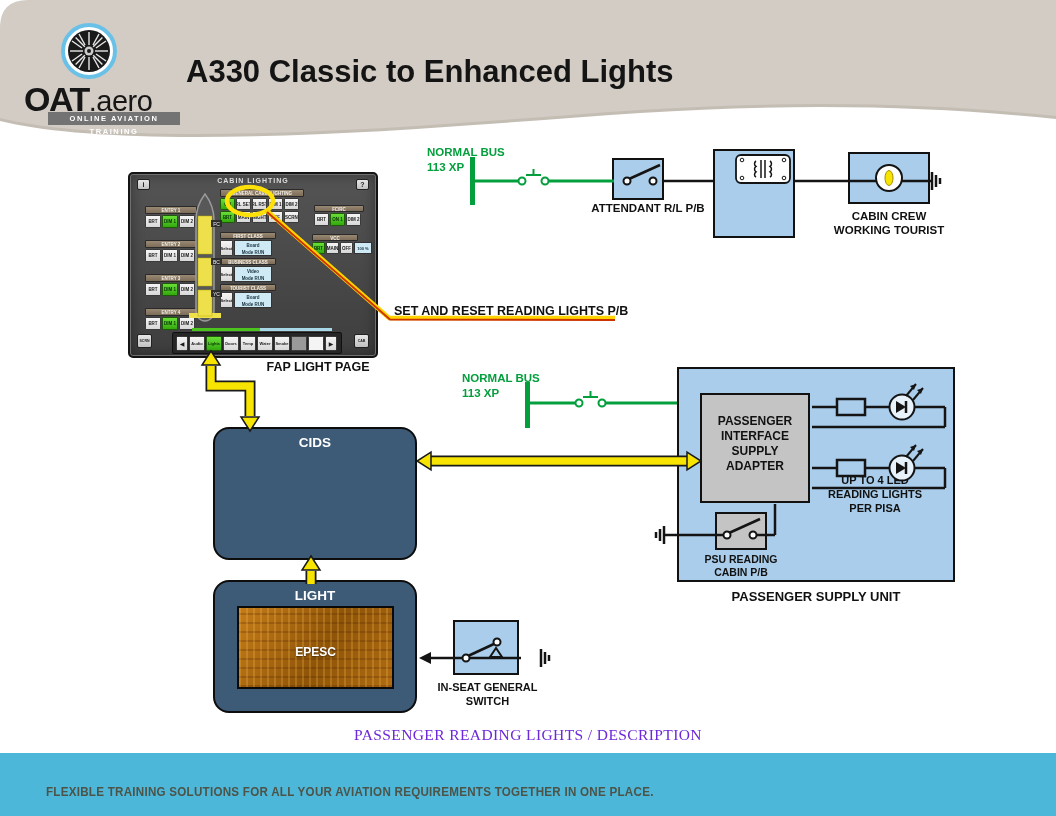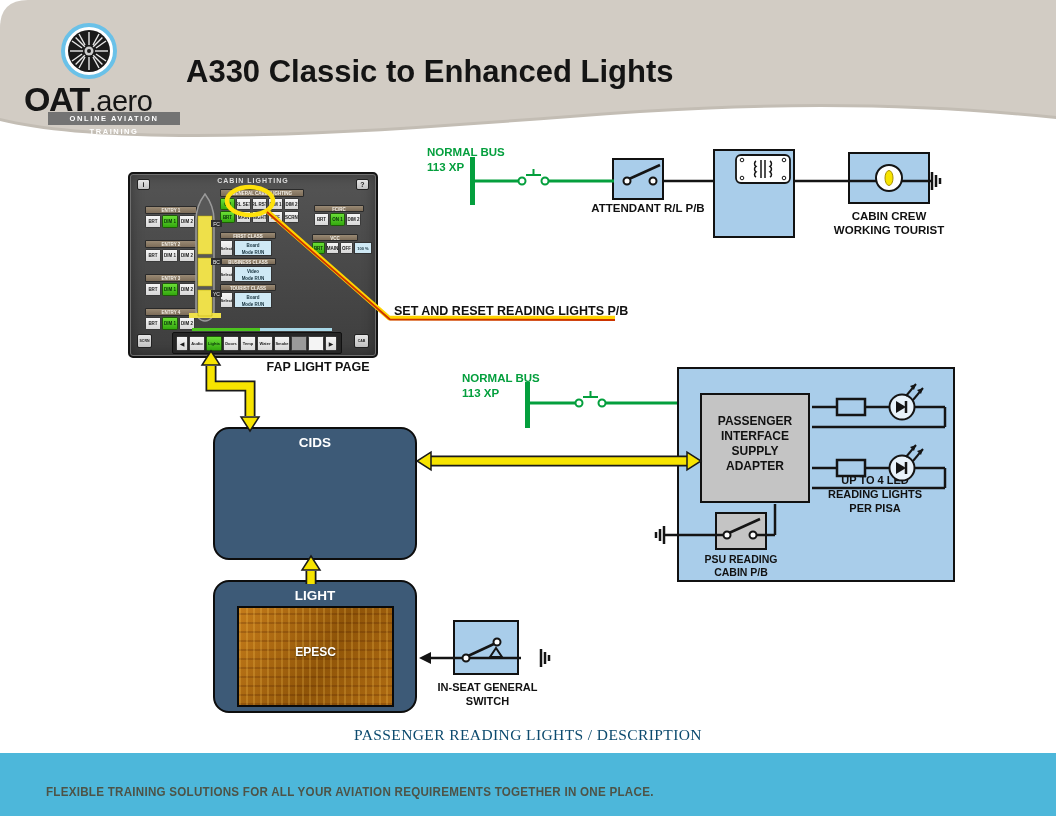--- a/index.html
+++ b/index.html
@@ -45,21 +45,21 @@
   .fprog .p2{width:72px;background:#a8d8e8;}
   
   .site-url{position:absolute;top:8px;right:16px;color:#fff;font-weight:bold;font-size:23px;letter-spacing:.5px;}
   .page-title{position:absolute;left:186px;top:54px;color:#141414;font-weight:bold;font-size:31px;}
   .brand{position:absolute;left:24px;top:80px;color:#161616;white-space:nowrap;}
   .brand b{font-size:34px;font-weight:900;letter-spacing:-1.5px;}
   .brand span{font-size:29px;font-weight:400;letter-spacing:-.5px;}
   .brand-tag{position:absolute;left:24px;top:112px;width:132px;height:13px;background:#737373;color:#fff;
              font-size:7.5px;font-weight:bold;letter-spacing:1.6px;text-align:center;line-height:13px;margin-left:24px;}
   .slide-caption{position:absolute;left:0;top:726px;width:1056px;text-align:center;
-                 font-family:"Liberation Serif","DejaVu Serif",serif;font-size:15.5px;color:#0c4a6e;letter-spacing:.4px;}
+                 font-family:"Liberation Serif","DejaVu Serif",serif;font-size:15.5px;color:#6d28d9;letter-spacing:.4px;}
   .footer-bar{position:absolute;left:0;top:753px;width:1056px;height:63px;background:#4db7da;}
   .footer-text{position:absolute;left:46px;top:31px;color:#4d5347;font-weight:bold;font-size:13.5px;letter-spacing:.3px;
                transform:scaleX(.86);transform-origin:left center;white-space:nowrap;}
 </style>
 </head>
 <body>
 
 <div id="page">
 
   <svg class="abs" style="left:0;top:0;z-index:1" width="1056" height="150">
@@ -244,21 +244,21 @@
 
   <div class="lbl" style="left:394px;top:304px;font-size:12.5px;white-space:nowrap;text-align:center;">SET AND RESET READING LIGHTS P/B</div>
 
   <div class="module" style="left:213px;top:427px;z-index:10">
     <div class="module-title">CIDS</div>
   </div>
 
   <div class="module" style="left:213px;top:580px;z-index:10">
     <div class="module-title">LIGHT</div>
   </div>
-  <div class="board" style="left:237px;top:606px;width:157px;height:101px;z-index:11;font-size:12px;padding-top:37px;">
+  <div class="board" style="left:237px;top:606px;width:157px;height:83px;z-index:11;font-size:12px;padding-top:37px;">
     <div>EPESC</div>
   </div>
 
   <div class="green-lbl" style="left:462px;top:371px;">
     <div>NORMAL BUS</div>
     <div>113 XP</div>
   </div>
 
   <div class="bluebox" style="left:677px;top:367px;width:278px;height:215px;z-index:9"></div>
   <div class="graybox" style="left:700px;top:393px;width:110px;height:110px;z-index:10">
@@ -272,20 +272,21 @@
   <div class="lbl" style="left:810px;top:474px;width:130px;font-size:11px;z-index:10">
     <div>UP TO 4 LED</div>
     <div>READING LIGHTS</div>
     <div>PER PISA</div>
   </div>
   <div class="graybox" style="left:715px;top:512px;width:52px;height:38px;z-index:10"></div>
   <div class="lbl" style="left:690px;top:553px;width:102px;font-size:10.5px;z-index:10">
     <div>PSU READING</div>
     <div>CABIN P/B</div>
   </div>
+  <div class="lbl" style="left:677px;top:589px;width:278px;font-size:13px;">PASSENGER SUPPLY UNIT</div>
 
   <div class="bluebox" style="left:453px;top:620px;width:66px;height:55px;z-index:10"></div>
   <div class="lbl" style="left:420px;top:681px;width:135px;font-size:11px;">
     <div>IN-SEAT GENERAL</div>
     <div>SWITCH</div>
   </div>
 
   <svg class="abs" style="left:0;top:0;z-index:30;pointer-events:none;" width="1056" height="816">
 
     <g>

